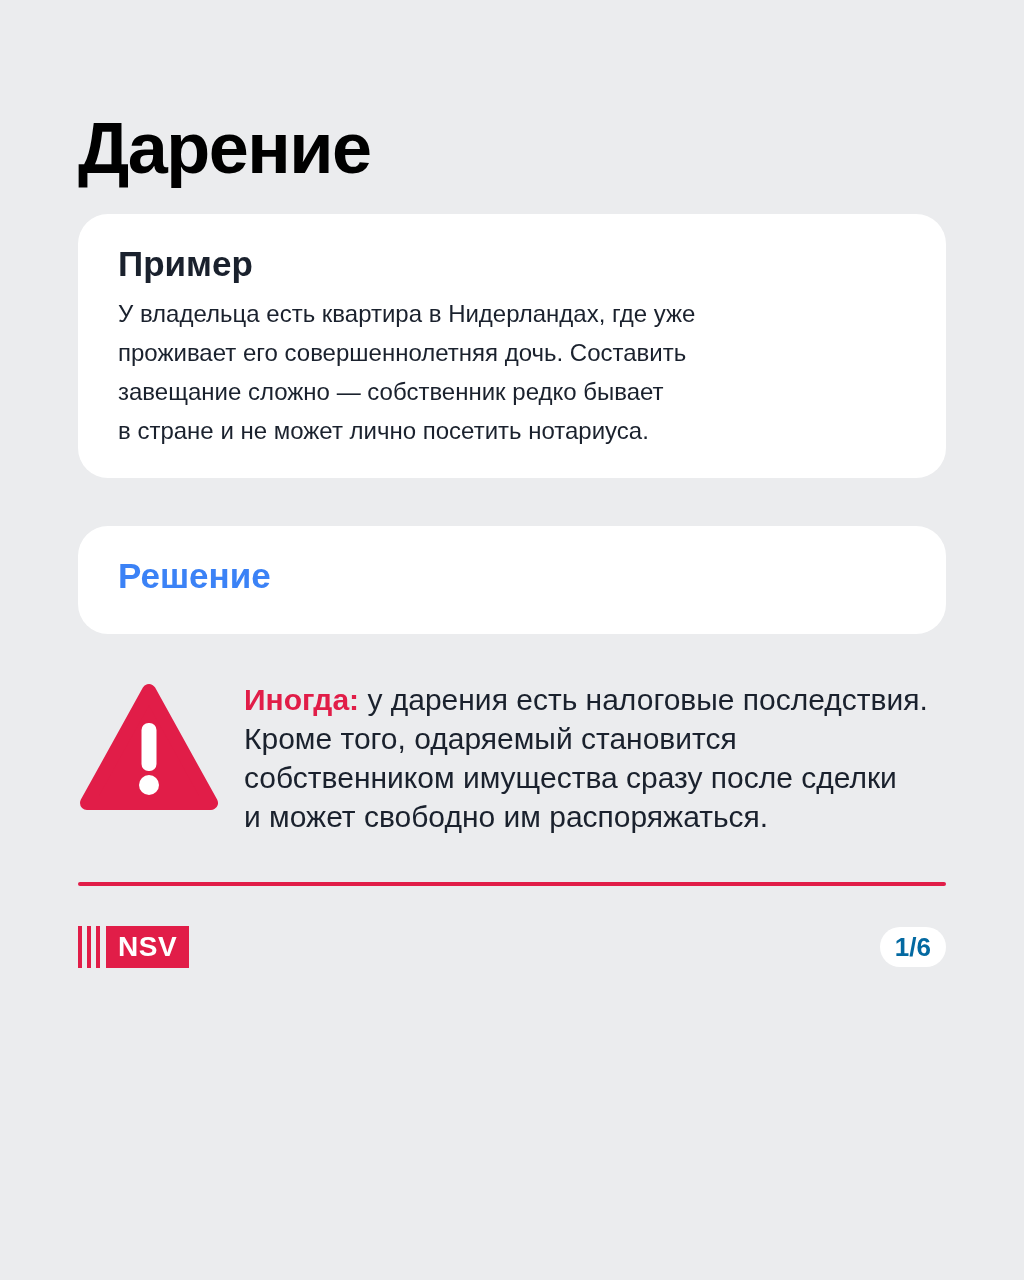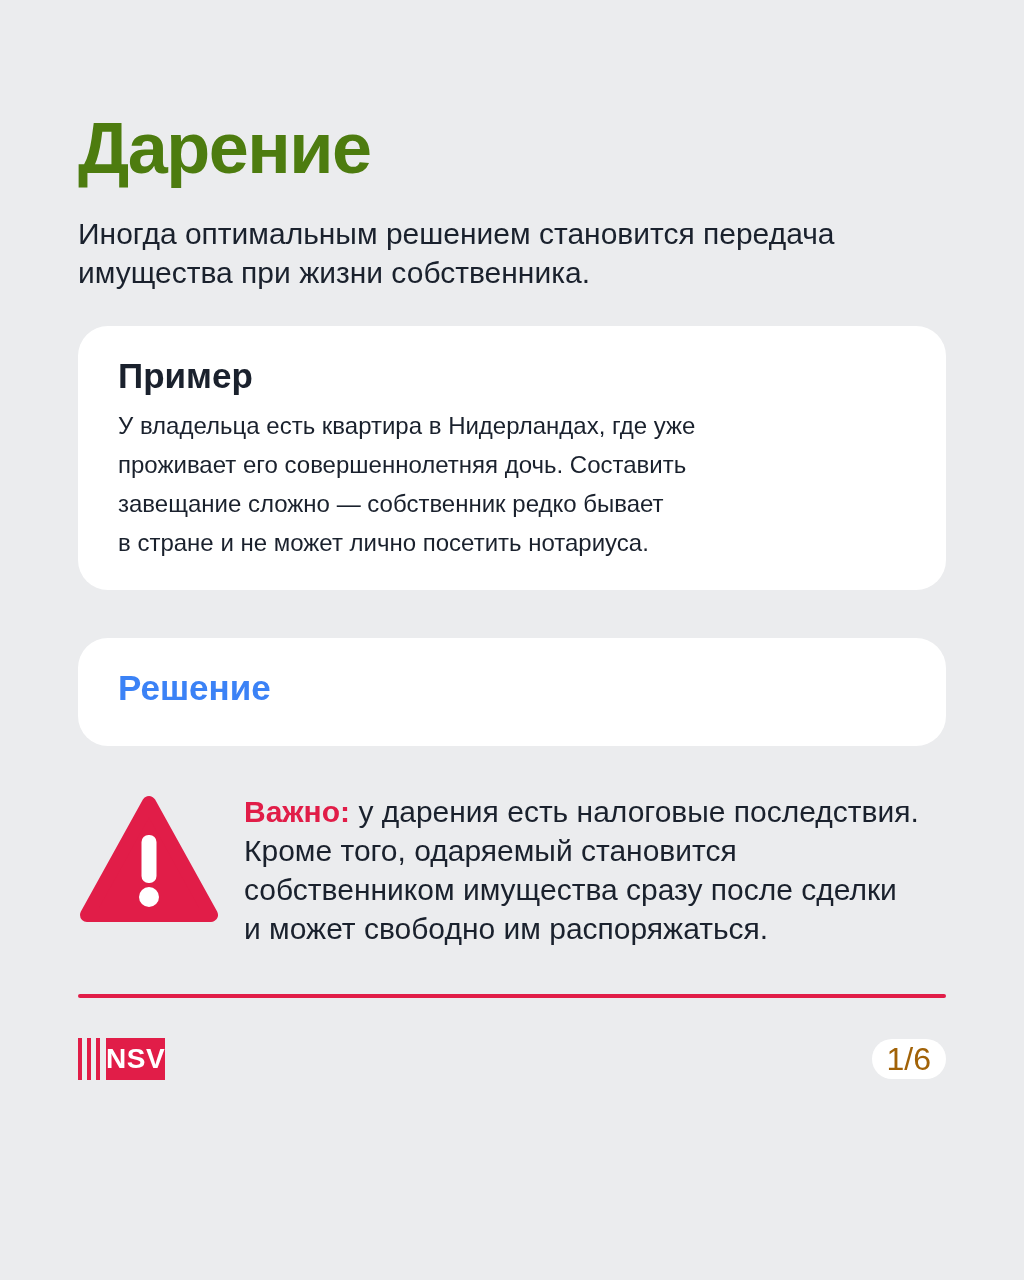--- a/index.html
+++ b/index.html
@@ -14,21 +14,21 @@
   .page {
     width: 1024px; height: 1280px;
     padding: 112px 78px 0 78px;
   }
   .title {
     margin: 0 0 30px 0;
     font-size: 72px;
     font-weight: 800;
     line-height: 1;
     letter-spacing: -1.5px;
-    color: #4d7c0f;
+    color: #000000;
   }
   .subtitle {
     margin: 0 0 34px 0;
     font-size: 30px;
     line-height: 39px;
     font-weight: 500;
     white-space: pre-line;
   }
   .card {
     background: #FFFFFF;
@@ -80,44 +80,42 @@
     align-items: center;
   }
   .logo { display: flex; align-items: stretch; height: 42px; }
   .logo-stripes { display: flex; gap: 5px; margin-right: 6px; }
   .logo-stripe { width: 4px; background: #E11D48; }
   .logo-box {
     background: #E11D48;
     color: #FFFFFF;
     display: flex;
     align-items: center;
-    padding: 0 0;
+    padding: 0 12px;
     font-size: 28px;
     font-weight: 700;
     letter-spacing: 0.5px;
   }
   .page-badge {
     background: #FFFFFF;
-    color: #a16207;
-    font-size: 32px;
-    font-weight: 400;
+    color: #0369a1;
+    font-size: 26px;
+    font-weight: 700;
     padding: 7px 15px;
     border-radius: 21px;
     line-height: 26px;
   }
 </style>
 </head>
 <body>
 
 <div class="page">
 
   <h1 class="title">Дарение</h1>
 
-  <p class="subtitle">Иногда оптимальным решением становится передача
-имущества при жизни собственника.</p>
 
   <section class="card">
     <h2 class="card-heading">Пример</h2>
     <p class="card-body">У владельца есть квартира в Нидерландах, где уже
 проживает его совершеннолетняя дочь. Составить
 завещание сложно — собственник редко бывает
 в стране и не может лично посетить нотариуса.</p>
   </section>
 
   <section class="card">
@@ -125,21 +123,21 @@
   </section>
 
   <section class="warning">
     <span class="warning-icon-wrap">
       <svg width="142" height="134" viewBox="0 0 142 134" xmlns="http://www.w3.org/2000/svg">
         <polygon points="71,11 133,123 9,123" fill="#E11D48" stroke="#E11D48" stroke-width="14" stroke-linejoin="round"></polygon>
         <rect x="63.5" y="43" width="15" height="48" rx="7" fill="#FFFFFF"></rect>
         <circle cx="71" cy="105" r="10" fill="#FFFFFF"></circle>
       </svg>
     </span>
-    <p class="warning-text"><strong>Важно:</strong><span> у дарения есть налоговые последствия.
+    <p class="warning-text"><strong>Иногда:</strong><span> у дарения есть налоговые последствия.
 Кроме того, одаряемый становится
 собственником имущества сразу после сделки
 и может свободно им распоряжаться.</span></p>
   </section>
 
   <hr class="divider">
 
   <footer class="footer">
     <div class="logo">
       <span class="logo-stripes">

